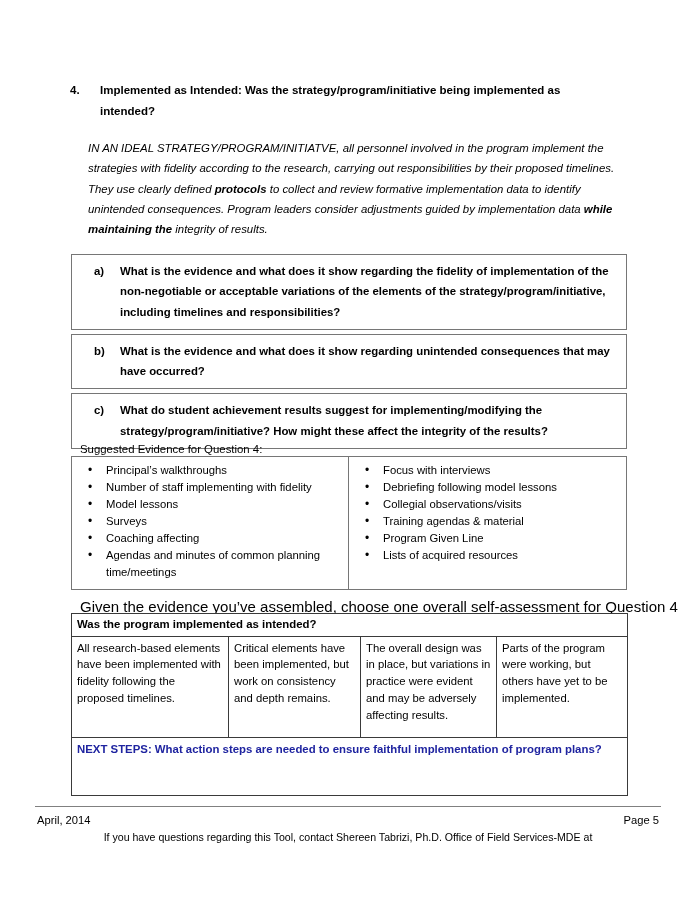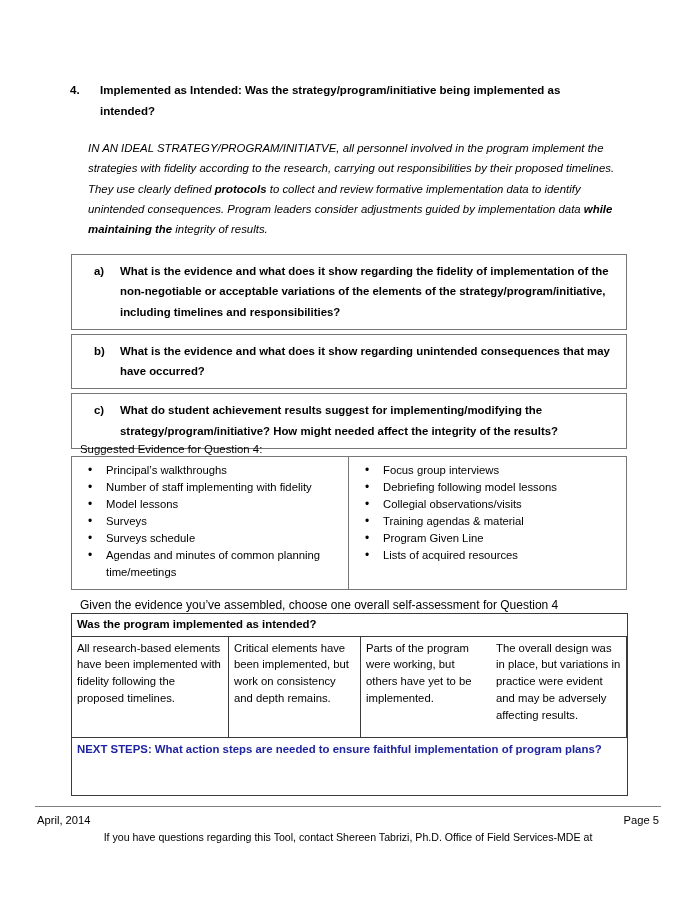--- a/index.html
+++ b/index.html
@@ -142,21 +142,21 @@
     top: -1px;
     font-size: 12px;
     line-height: 1.51;
   }
 
   
   .sa-caption {
     position: absolute;
     left: 80px;
     top: 596px;
-    font-size: 12px;
+    font-size: 15px;
     line-height: 1.5;
   }
   .sa-table {
     position: absolute;
     left: 71px;
     top: 613px;
     width: 557px;
     border: 1px solid #3a3a3a;
     box-sizing: border-box;
     background: #fff;
@@ -260,60 +260,60 @@
     <div class="abc-box" style="min-height:44px">
       <div class="abc-row">
         <span class="abc-label">b)</span>
         <span class="abc-body">What is the evidence and what does it show regarding unintended consequences that may have occurred?</span>
       </div>
     </div>
 
     <div class="abc-box" style="min-height:44px">
       <div class="abc-row">
         <span class="abc-label">c)</span>
-        <span class="abc-body">What do student achievement results suggest for implementing/modifying the strategy/program/initiative?  How might needed affect the integrity of the results?</span>
+        <span class="abc-body">What do student achievement results suggest for implementing/modifying the strategy/program/initiative?  How might these affect the integrity of the results?</span>
       </div>
     </div>
 
   </div>
 
   <div class="evidence-caption">Suggested Evidence for Question 4:</div>
 
   <div class="evidence-table">
     <div class="evidence-col left">
       <ul class="ev-list">
         <li><span class="bullet">•</span><span>Principal’s walkthroughs</span></li>
         <li><span class="bullet">•</span><span>Number of staff implementing with fidelity</span></li>
         <li><span class="bullet">•</span><span>Model lessons</span></li>
         <li><span class="bullet">•</span><span>Surveys</span></li>
-        <li><span class="bullet">•</span><span>Surveys schedule</span></li>
+        <li><span class="bullet">•</span><span>Coaching affecting</span></li>
         <li><span class="bullet">•</span><span>Agendas and minutes of common planning time/meetings</span></li>
       </ul>
     </div>
     <div class="evidence-col right">
       <ul class="ev-list">
-        <li><span class="bullet">•</span><span>Focus group interviews</span></li>
+        <li><span class="bullet">•</span><span>Focus with interviews</span></li>
         <li><span class="bullet">•</span><span>Debriefing following model lessons</span></li>
         <li><span class="bullet">•</span><span>Collegial observations/visits</span></li>
         <li><span class="bullet">•</span><span>Training agendas &amp; material</span></li>
         <li><span class="bullet">•</span><span>Program Given Line</span></li>
         <li><span class="bullet">•</span><span>Lists of acquired resources</span></li>
       </ul>
     </div>
   </div>
 
   <div class="sa-caption">Given the evidence you’ve assembled, choose one overall self-assessment for Question 4</div>
 
   <div class="sa-table">
     <div class="sa-header">Was the program implemented as intended?</div>
     <div class="sa-options">
       <div class="sa-cell c0">All research-based elements have been implemented with fidelity following the proposed timelines.</div>
       <div class="sa-cell c1">Critical elements have been implemented, but work on consistency and depth remains.</div>
+      <div class="sa-cell c2">The overall design was in place, but variations in practice were evident and may be adversely affecting results.</div>
       <div class="sa-cell c3">Parts of the program were working, but others have yet to be implemented.</div>
-      <div class="sa-cell c2">The overall design was in place, but variations in practice were evident and may be adversely affecting results.</div>
     </div>
     <div class="sa-next"><span>NEXT STEPS:</span><span>  What action steps are needed to ensure faithful implementation of program plans?</span></div>
   </div>
 
   <div class="footer-rule"></div>
   <div class="footer-line1">
     <span>April, 2014</span>
     <span>Page 5</span>
   </div>
   <div class="footer-line2">If you have questions regarding this Tool, contact Shereen Tabrizi, Ph.D. Office of Field Services-MDE at</div>

